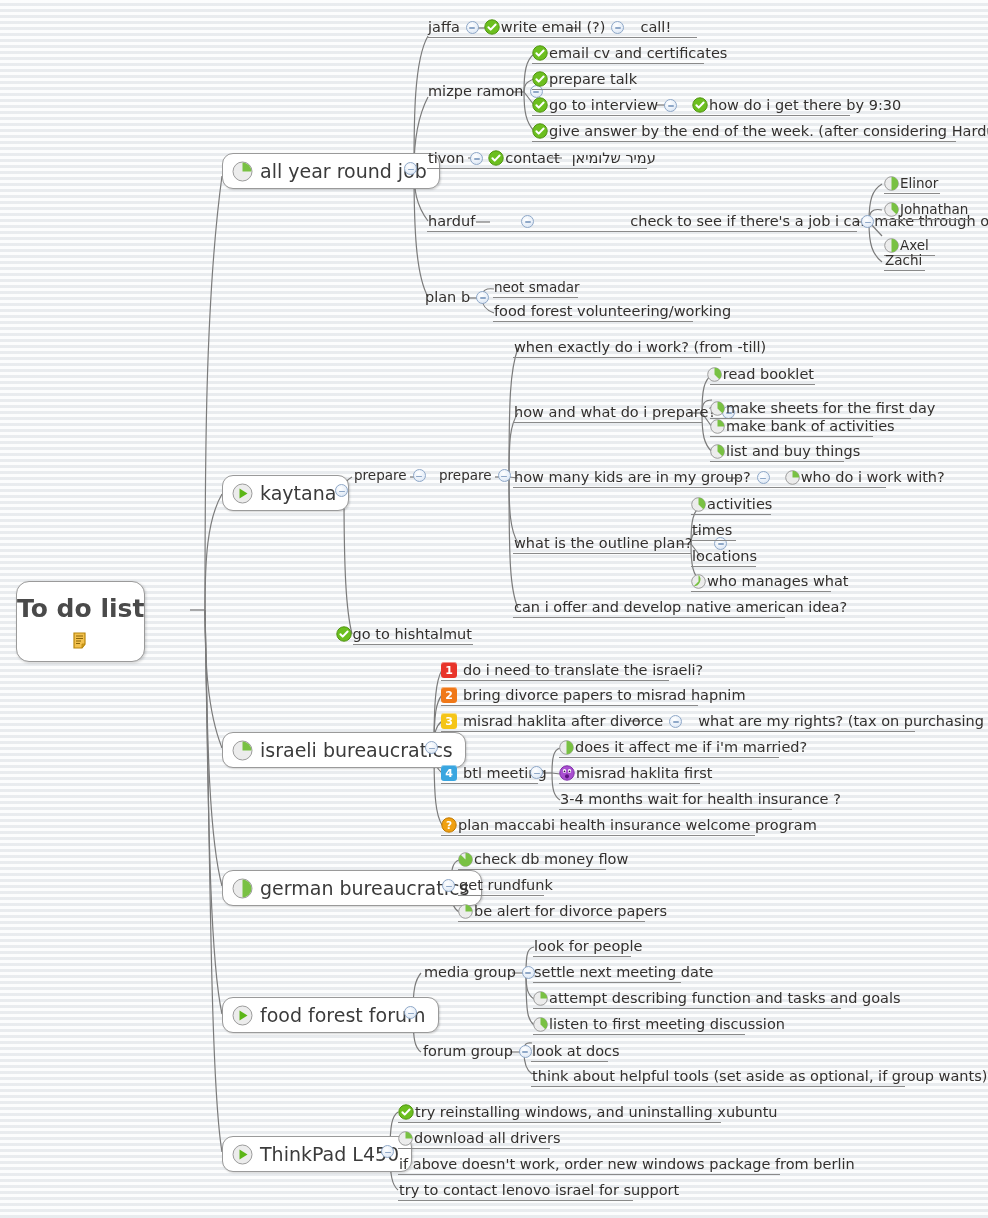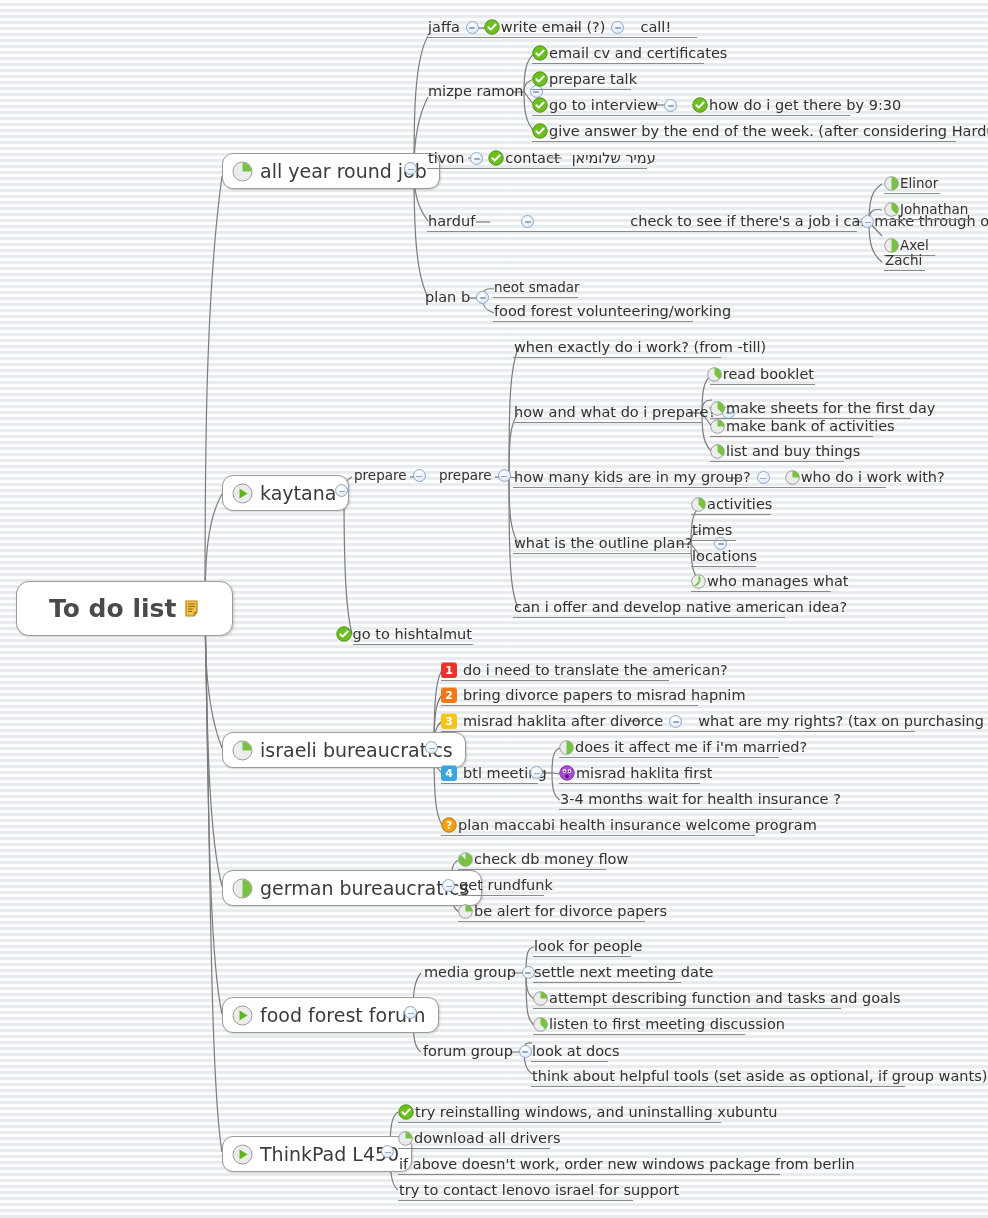--- a/index.html
+++ b/index.html
@@ -62,25 +62,26 @@
     white-space: nowrap;
   }
   
   #root-node {
     position: absolute;
     left: 16px; top: 581px;
     display: flex; align-items: center; gap: 9px;
     background: #ffffff;
     border: 1px solid #9a9a9a;
     border-radius: 13px;
-    padding: 12px 32px;
+    padding: 12px 0;
     font-size: 25px;
     font-weight: bold;
     color: #4a4a4a;
     box-shadow: 1px 1px 3px rgba(0,0,0,0.18);
+    flex-direction: column;
   }
 
   
   .ico { display: inline-block; flex: 0 0 auto; line-height: 0; }
   .ico svg { display: block; }
 
   
   .toggle {
     display: inline-block;
     width: 13px; height: 13px;
@@ -520,21 +521,21 @@
         <circle cx="10.5" cy="10.5" r="9.5" fill="#ececec" stroke="#9c9c9c" stroke-width="1"></circle>
         <path d="M10.5 10.5 L10.5 1.5 A9 9 0 0 1 19.5 10.5 Z" fill="#79c143"></path>
       </svg>
     </span>
     <span>israeli bureaucratics</span>
   </div>
   <span class="toggle" style="position:absolute; left:420px; top:741px;"></span>
 
   <div class="node underlined" style="left:441px; top:662px; width:228px;">
     <span class="prio" style="background:#e8342a;">1</span>
-    <span class="txt">do i need to translate the american?</span>
+    <span class="txt">do i need to translate the israeli?</span>
   </div>
   <div class="node underlined" style="left:441px; top:687px; width:257px;">
     <span class="prio" style="background:#f07818;">2</span>
     <span class="txt">bring divorce papers to misrad hapnim</span>
   </div>
   <div class="node underlined" style="left:441px; top:713px; width:474px;">
     <span class="prio" style="background:#f5c518; color:#fff;">3</span>
     <span class="txt">misrad haklita after divorce</span>
     <span class="toggle"></span>
     <span class="gap"></span>

